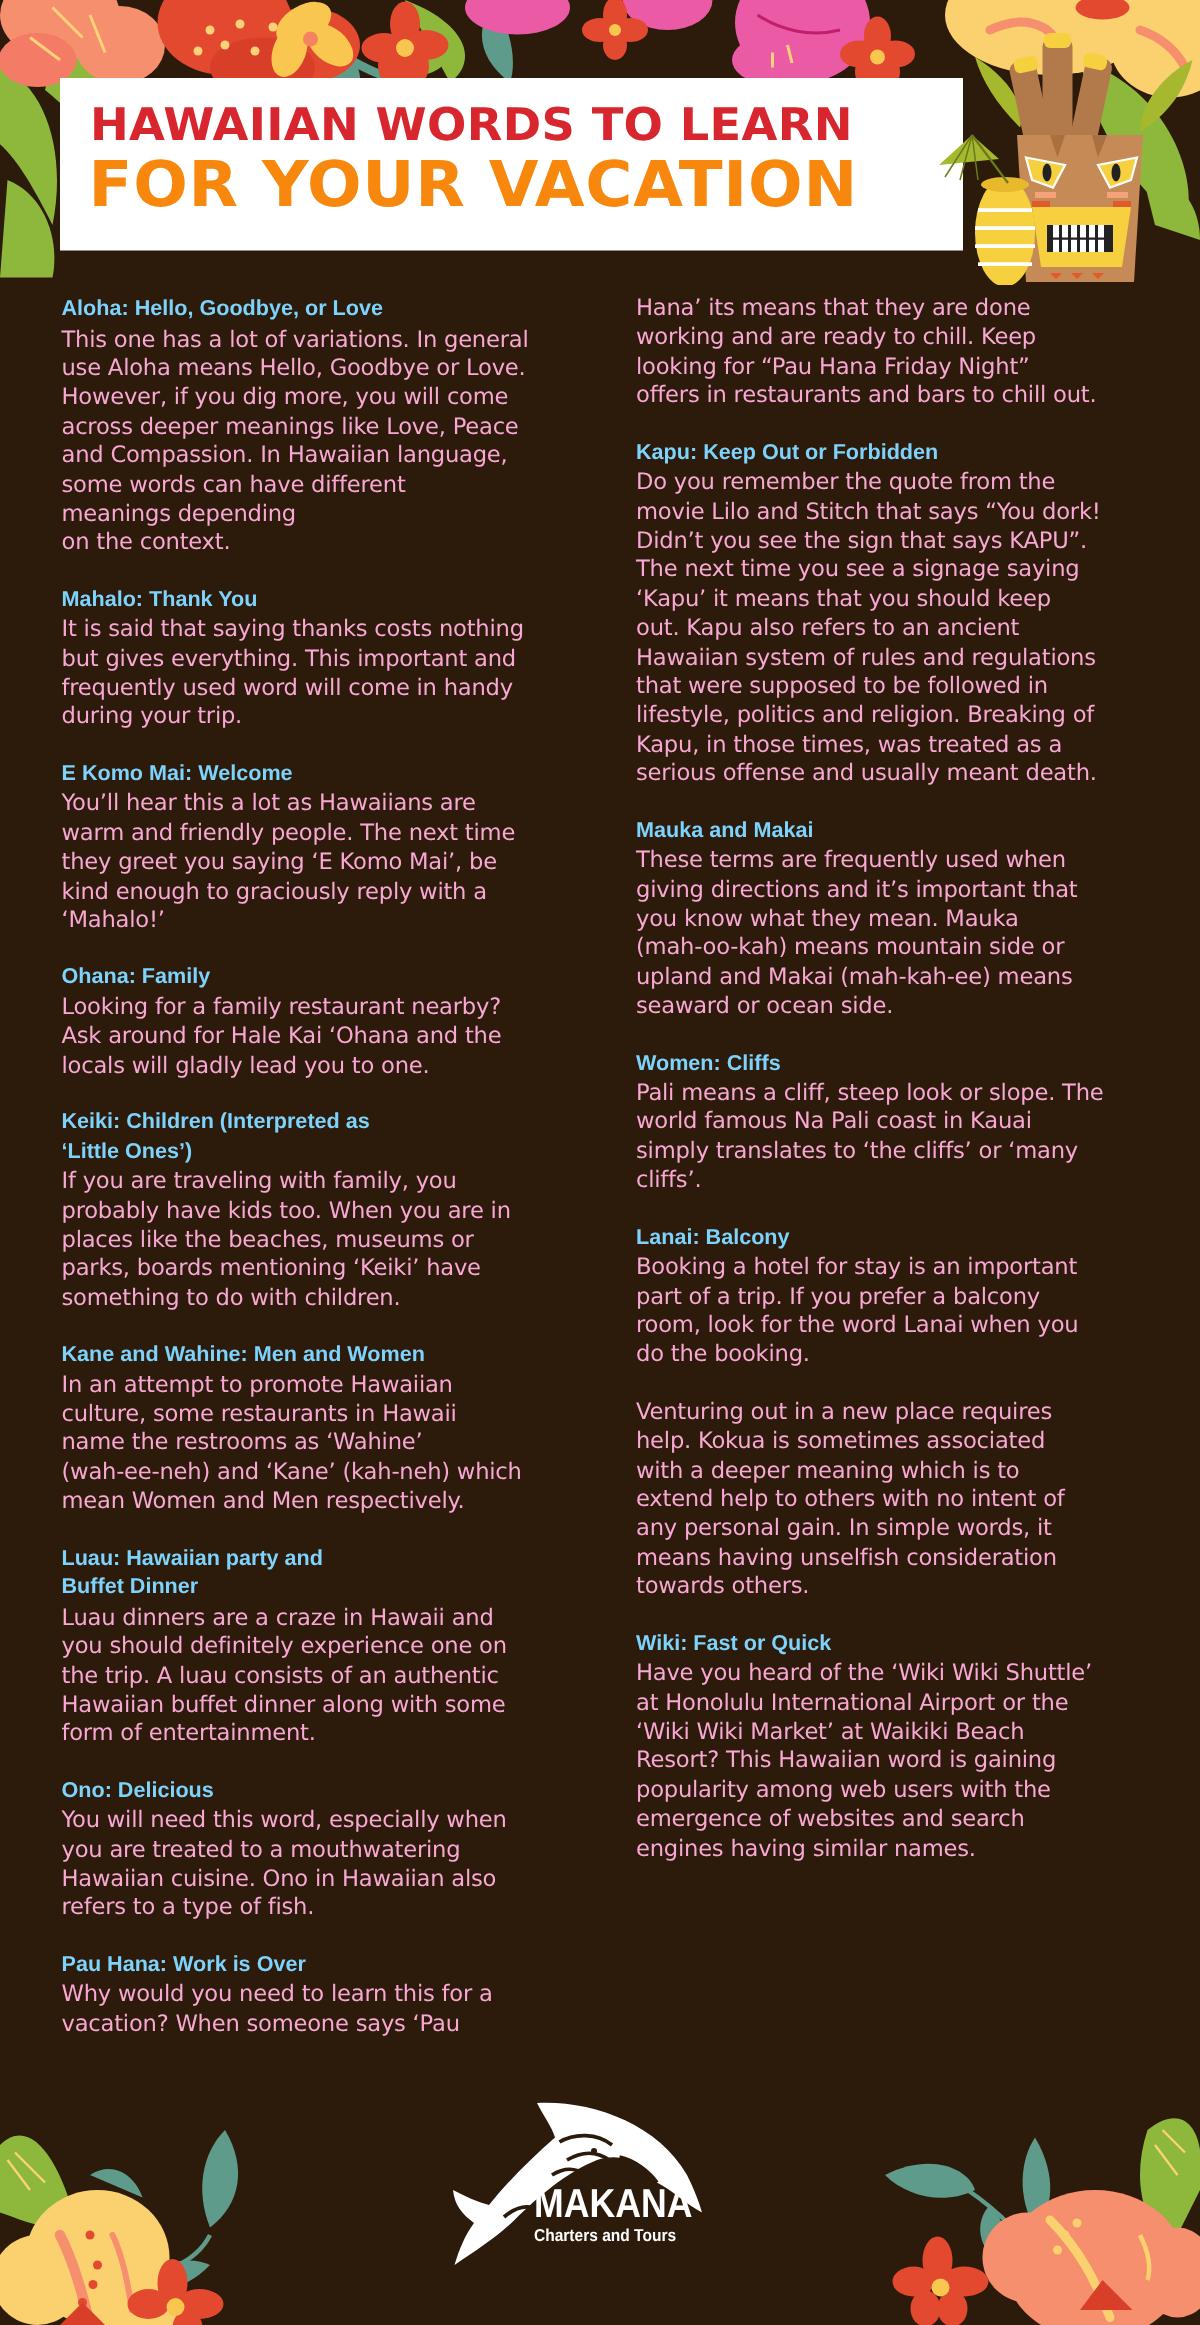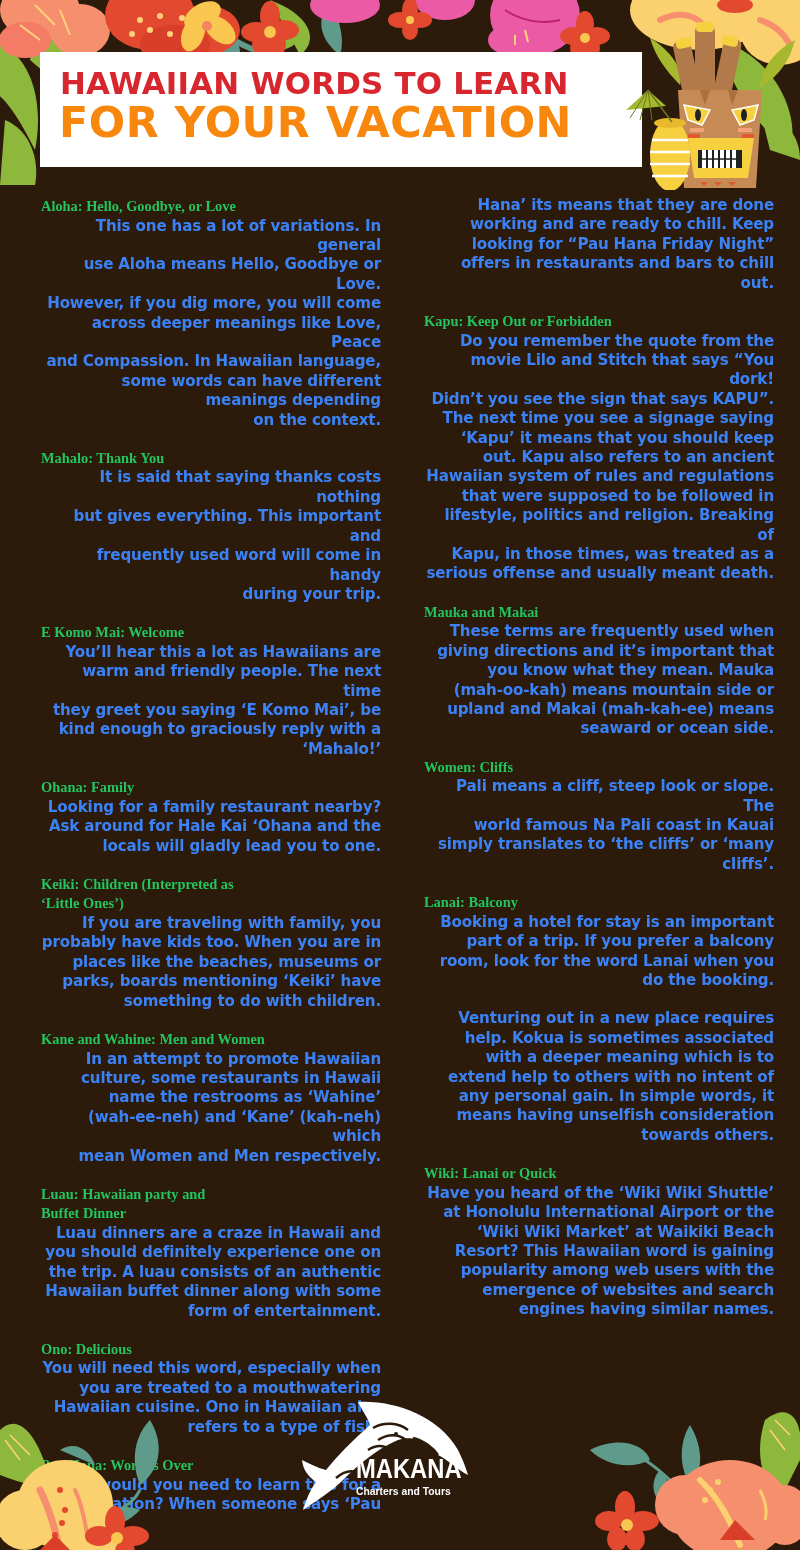--- a/index.html
+++ b/index.html
@@ -26,28 +26,27 @@
     font-size: 42px; letter-spacing: 0.5px; color: #f7870d; white-space: nowrap;
     transform: scaleX(1.02); transform-origin: left;
   }
   .col {
     position: absolute; top: 197px;
   }
   .col.left { left: 41px; width: 340px; }
   .col.right { left: 424px; width: 350px; top: 196px; }
   .entry { margin: 0 0 19px 0; }
   .entry h3 {
-    margin: 0; font-family: Liberation Serif, serif; font-weight: bold;
-    font-size: 14.4px; line-height: 19.5px; color: #22c55e; white-space: pre-line;
+    margin: 0; font-family: Liberation Sans, sans-serif; font-weight: bold;
+    font-size: 14.4px; line-height: 19.5px; color: #7dd3fc; white-space: pre-line;
   }
   .entry p {
-    margin: 0; font-family: "DejaVu Sans", sans-serif; font-weight: bold;
-    font-size: 15.1px; line-height: 19.4px; color: #3b82f6; white-space: pre-line;
+    margin: 0; font-family: "DejaVu Sans", sans-serif; font-weight: normal;
+    font-size: 15.1px; line-height: 19.4px; color: #f9a8d4; white-space: pre-line;
     letter-spacing: -0.15px;
-    text-align: right;
   }
   .logo {
     position: absolute; left: 298px; top: 1400px; width: 200px; height: 110px;
   }
   .logo .brand {
     position: absolute; left: 58px; top: 54px;
     font-family: "Liberation Sans", sans-serif; font-weight: bold; font-size: 27px;
     color: #ffffff; letter-spacing: 0px; transform: scaleX(0.88); transform-origin: left;
   }
   .logo .tag {
@@ -308,21 +307,21 @@
   <div class="entry">
     <p>Venturing out in a new place requires
 help. Kokua is sometimes associated
 with a deeper meaning which is to
 extend help to others with no intent of
 any personal gain. In simple words, it
 means having unselfish consideration
 towards others.</p>
   </div>
   <div class="entry">
-    <h3>Wiki: Lanai or Quick</h3>
+    <h3>Wiki: Fast or Quick</h3>
     <p>Have you heard of the ‘Wiki Wiki Shuttle’
 at Honolulu International Airport or the
 ‘Wiki Wiki Market’ at Waikiki Beach
 Resort? This Hawaiian word is gaining
 popularity among web users with the
 emergence of websites and search
 engines having similar names.</p>
   </div>
 </div>
 

